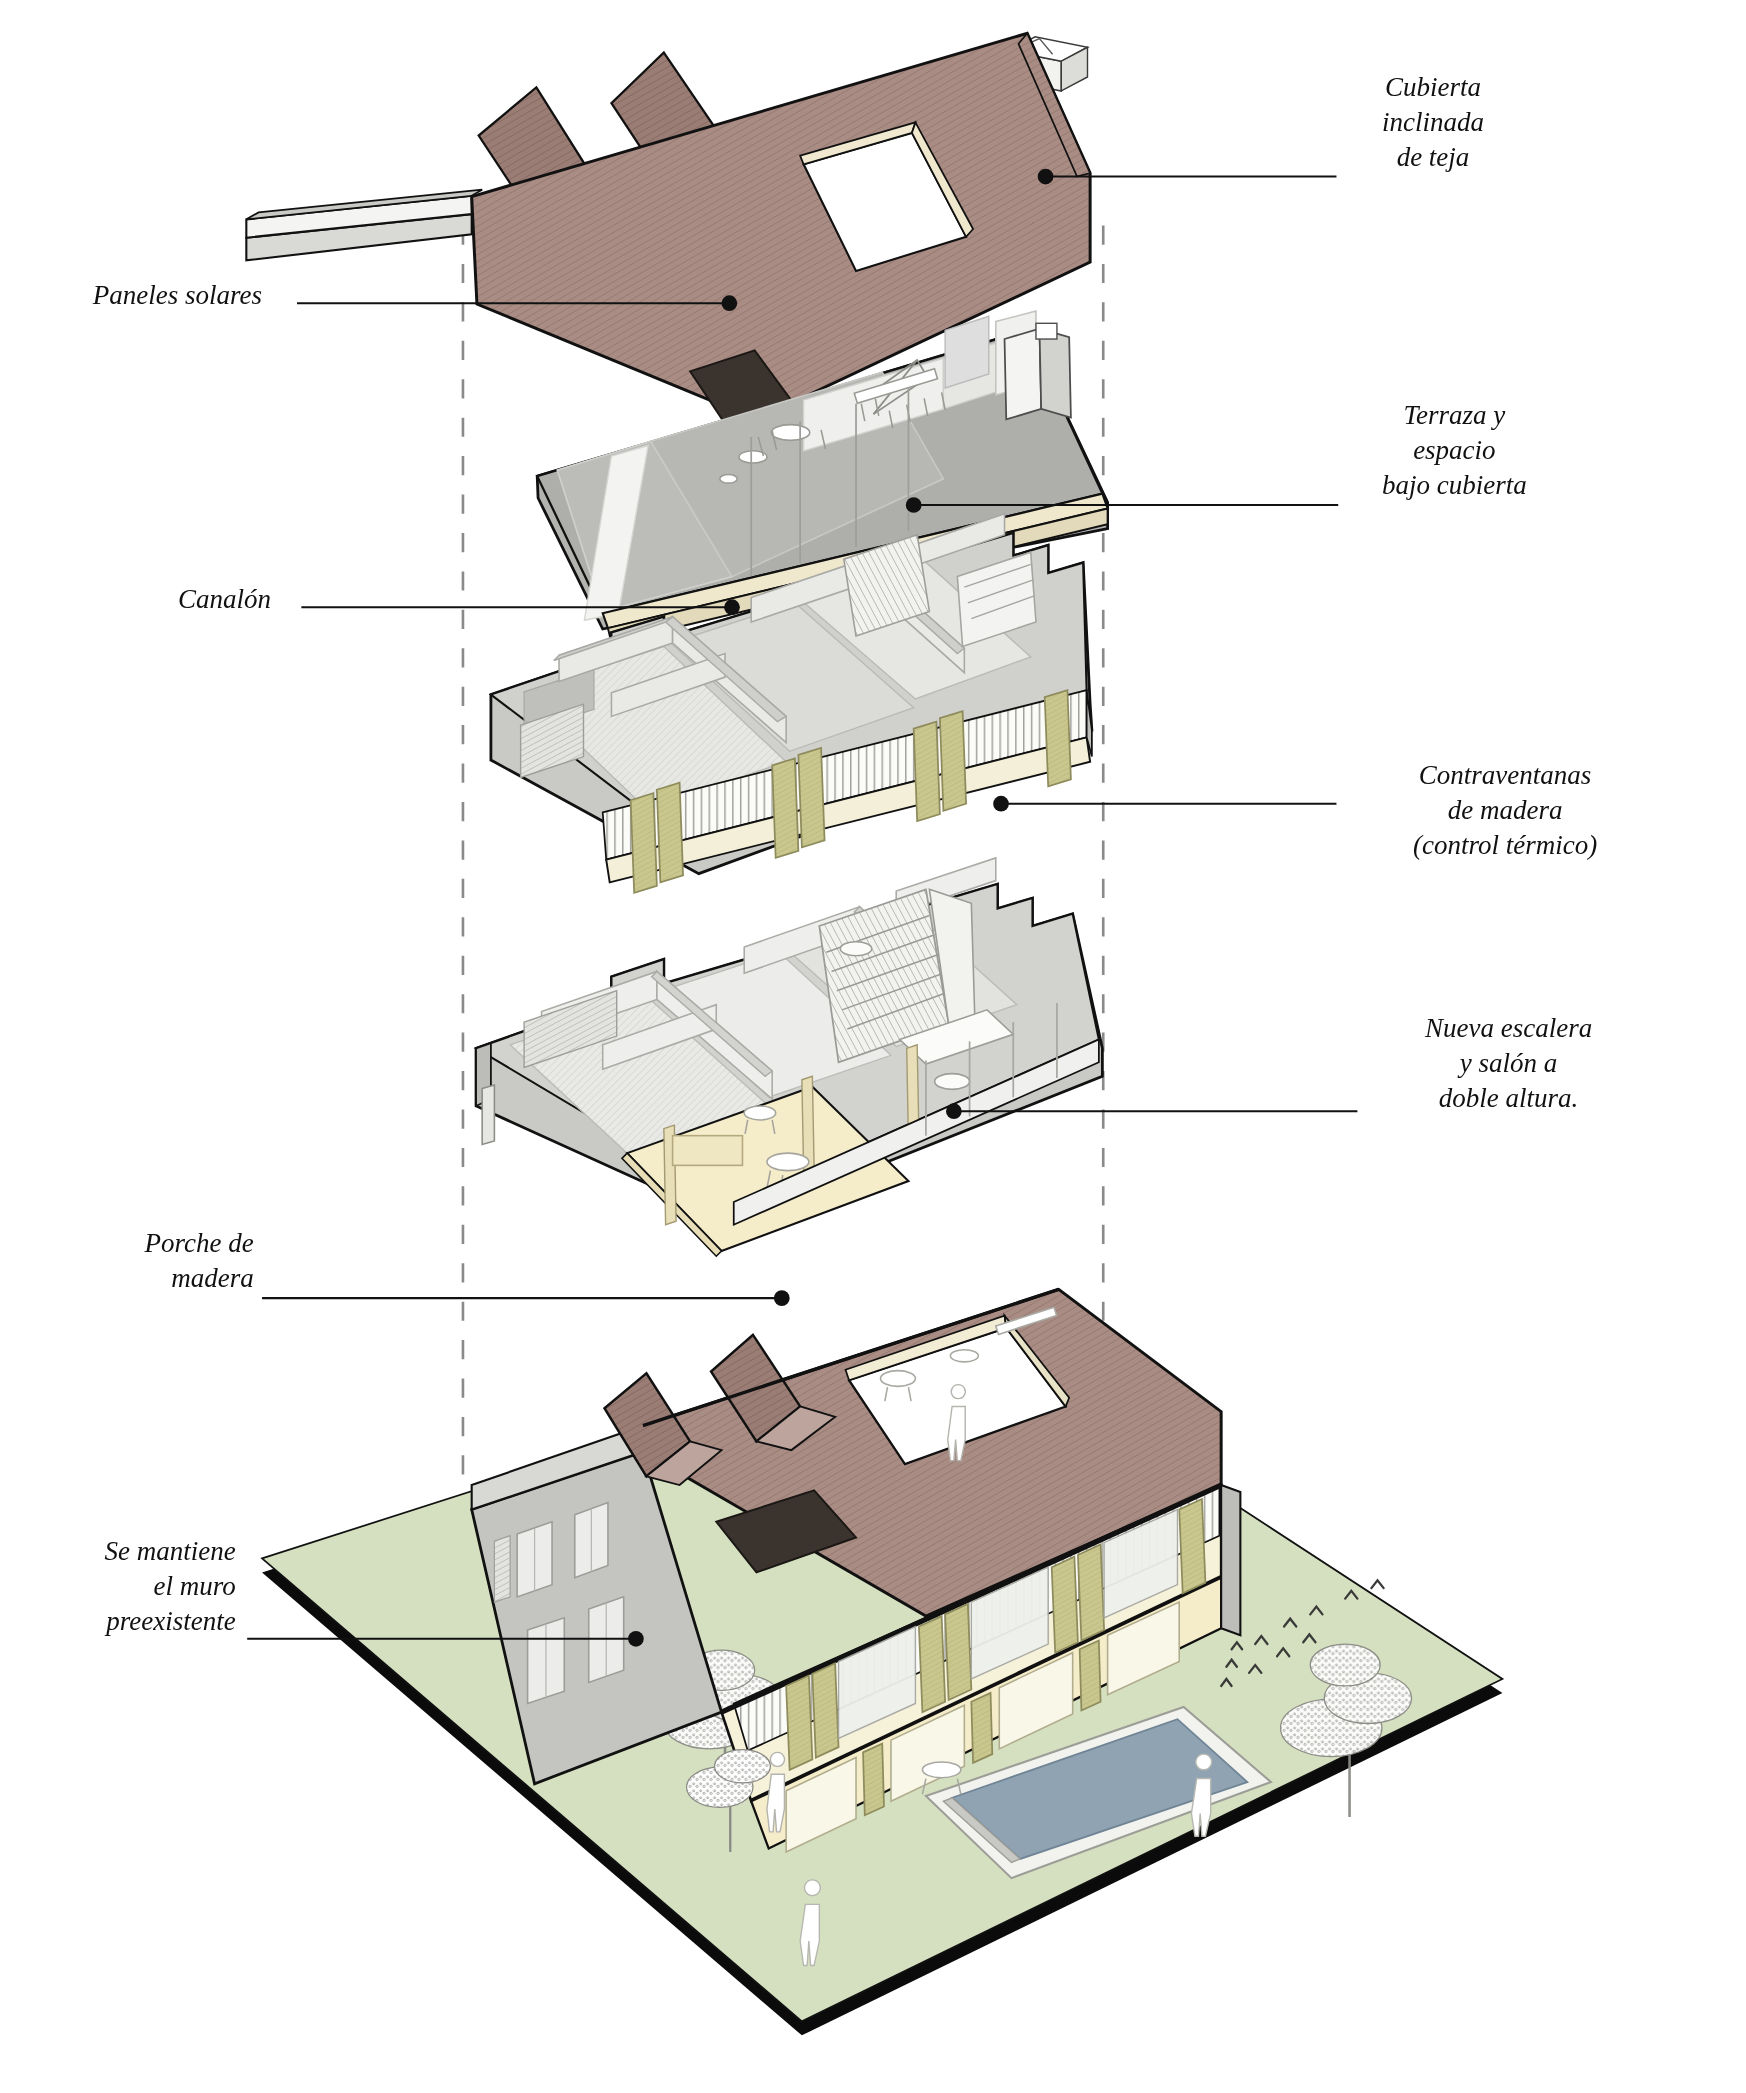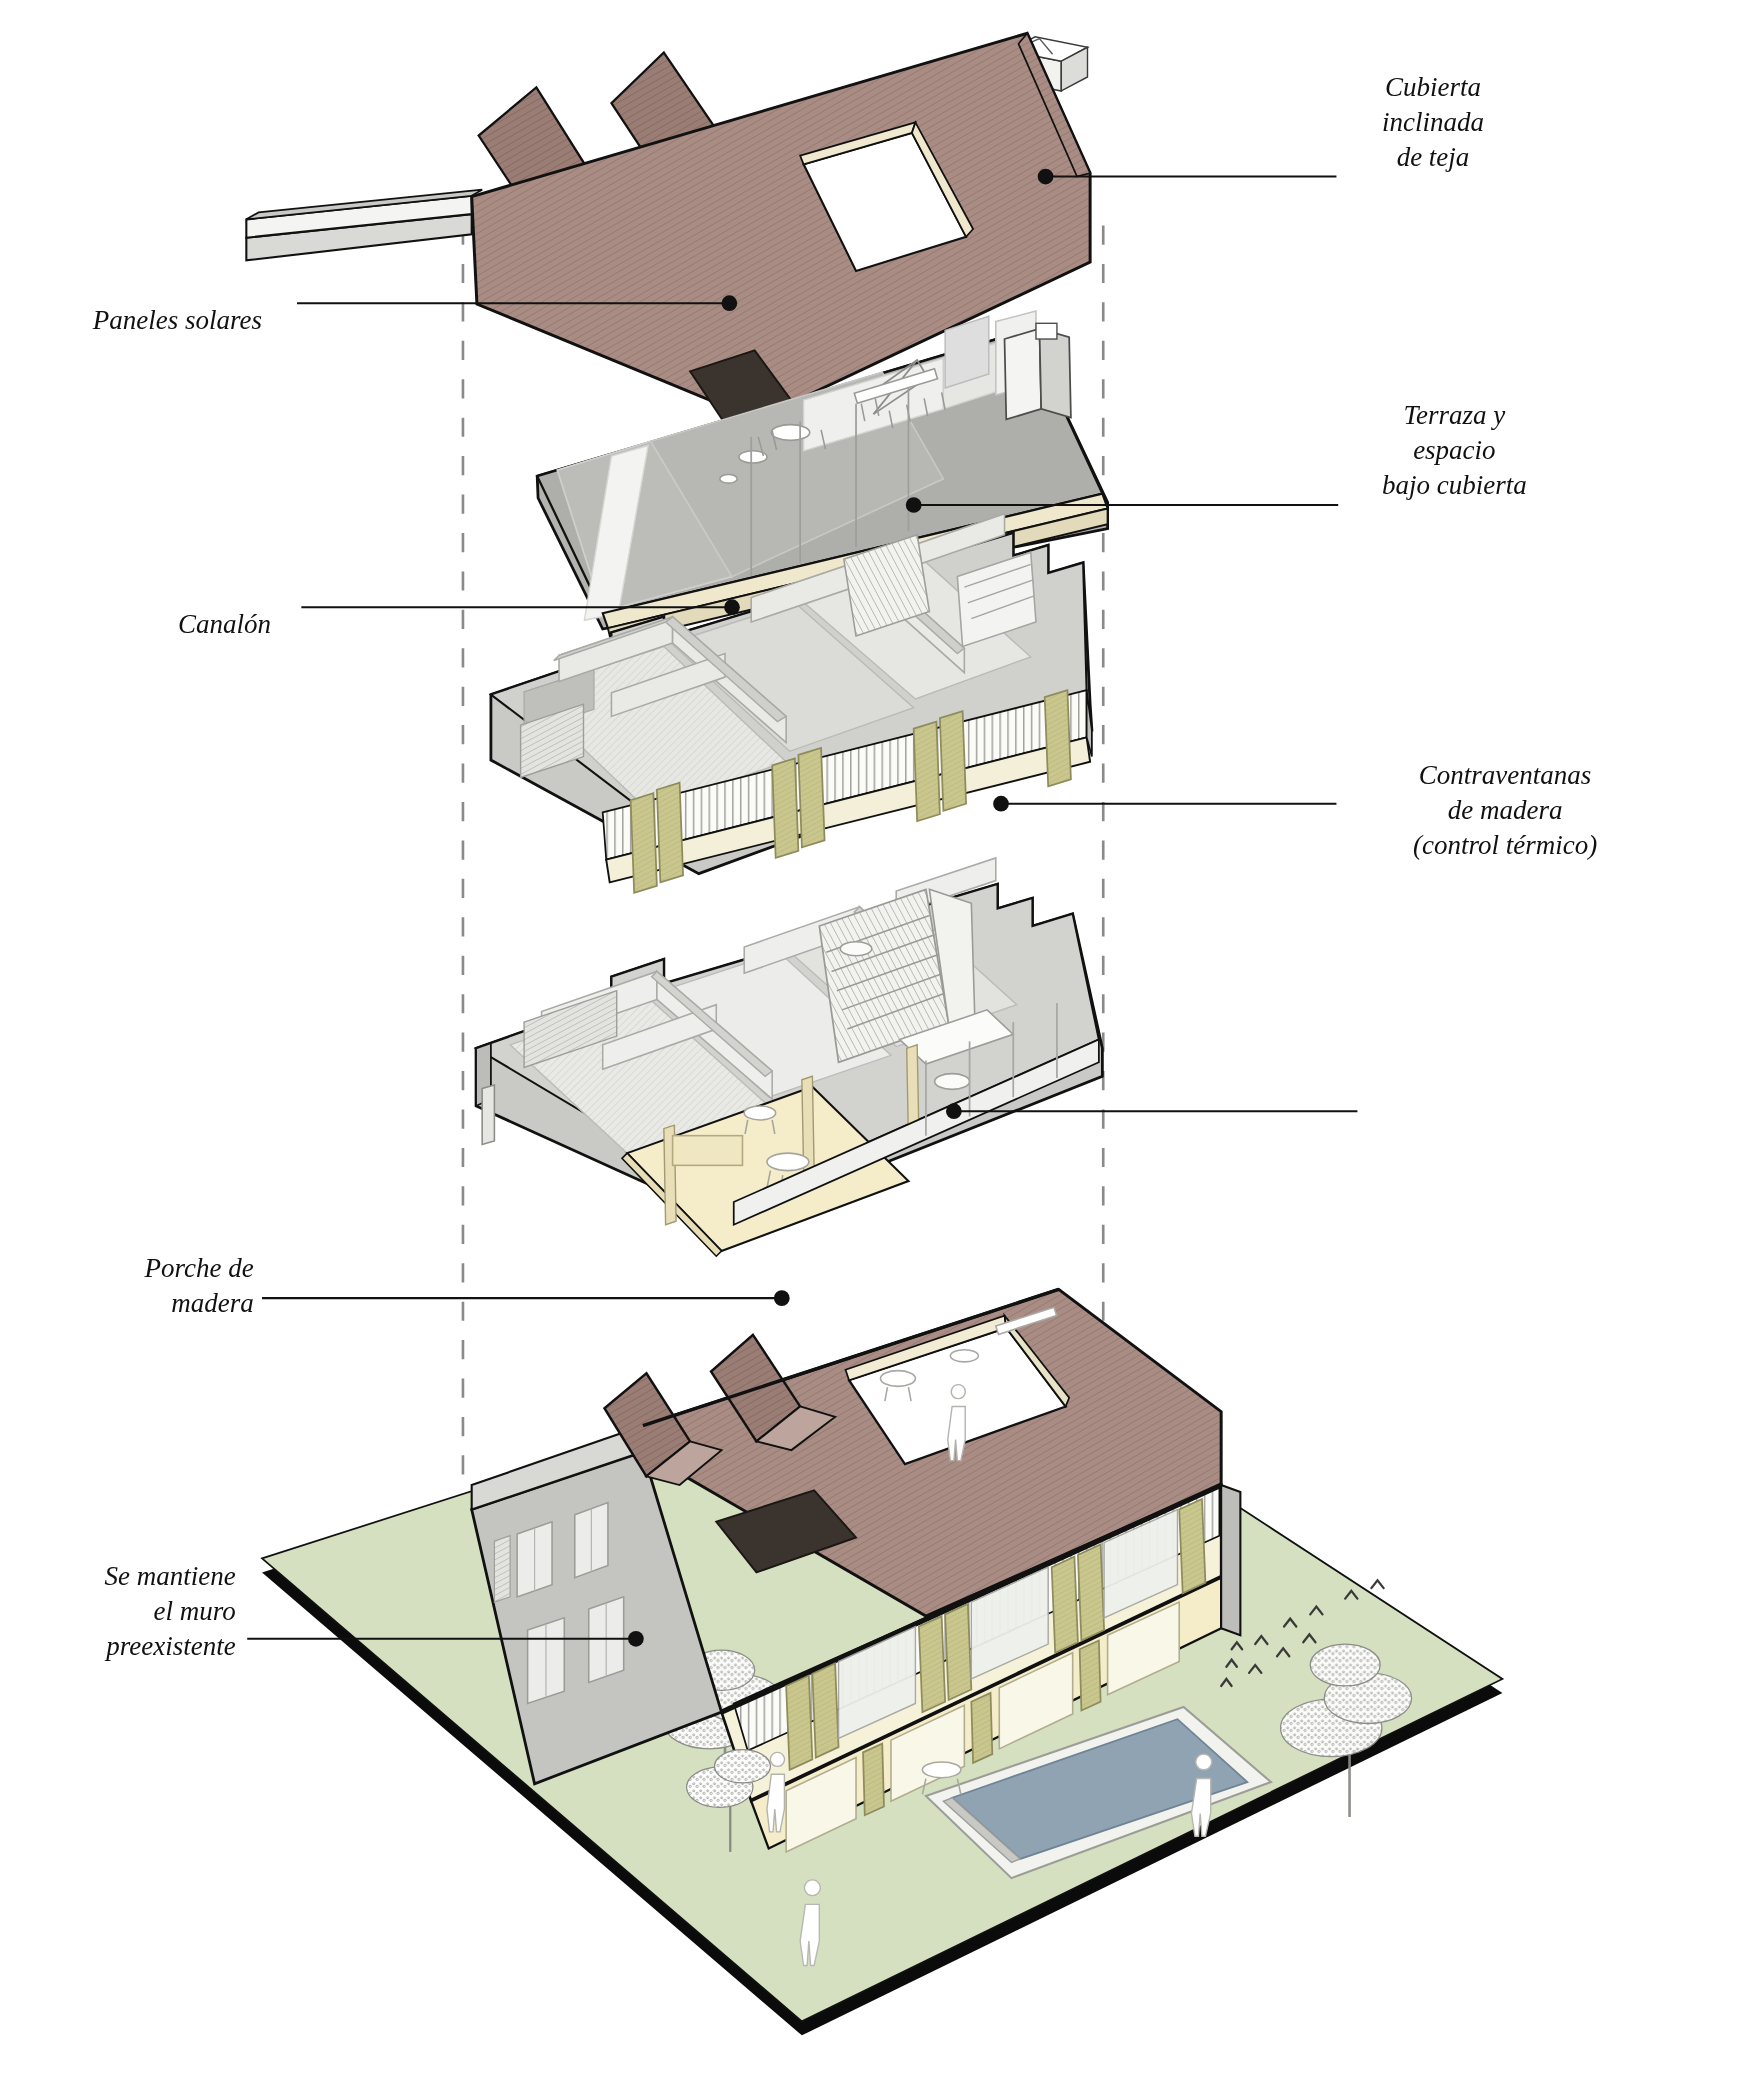--- a/index.html
+++ b/index.html
@@ -3,21 +3,21 @@
 <meta charset="utf-8">
 <style>
   html,body{margin:0;padding:0;background:#ffffff;}
   body{width:1747px;height:2094px;position:relative;overflow:hidden;
        font-family:"Liberation Serif","DejaVu Serif",serif;}
   #stage{position:absolute;inset:0;width:1747px;height:2094px;}
   svg.layer{position:absolute;left:0;top:0;width:1747px;height:2094px;overflow:visible;}
   .lbl{position:absolute;font-style:italic;color:#111;font-size:27px;line-height:1.30;
        white-space:pre-line;font-family:"Liberation Serif","DejaVu Serif",serif;}
   .lbl.r{text-align:center;}
-  .lbl.l{text-align:right;margin-top:25px;}
+  .lbl.l{text-align:right;}
 </style>
 </head>
 <body>
 
 <div id="stage">
 
   <svg class="layer" viewBox="0 0 2000 2397">
     <defs>
       <pattern id="tile" width="7" height="7" patternUnits="userSpaceOnUse" patternTransform="rotate(-30)">
         <rect width="7" height="7" fill="#a98c84"></rect>
@@ -470,20 +470,23 @@
   <div class="lbl r" style="left:1382px; top:398px;">Terraza y
 espacio
 bajo cubierta</div>
 
   <div class="lbl l" style="left:35px; top:582px; width:236px;">Canalón</div>
 
   <div class="lbl r" style="left:1413px; top:718px;margin-top:40px;">Contraventanas
 de madera
 (control térmico)</div>
 
+  <div class="lbl r" style="left:1425px; top:1011px;">Nueva escalera
+y salón a
+doble altura.</div>
 
   <div class="lbl l" style="left:8.7px; top:1226px; width:245px;">Porche de
 madera</div>
 
   <div class="lbl l" style="left:8.7px; top:1534px; width:227px;">Se mantiene
 el muro
 preexistente</div>
 
 </div>
 

